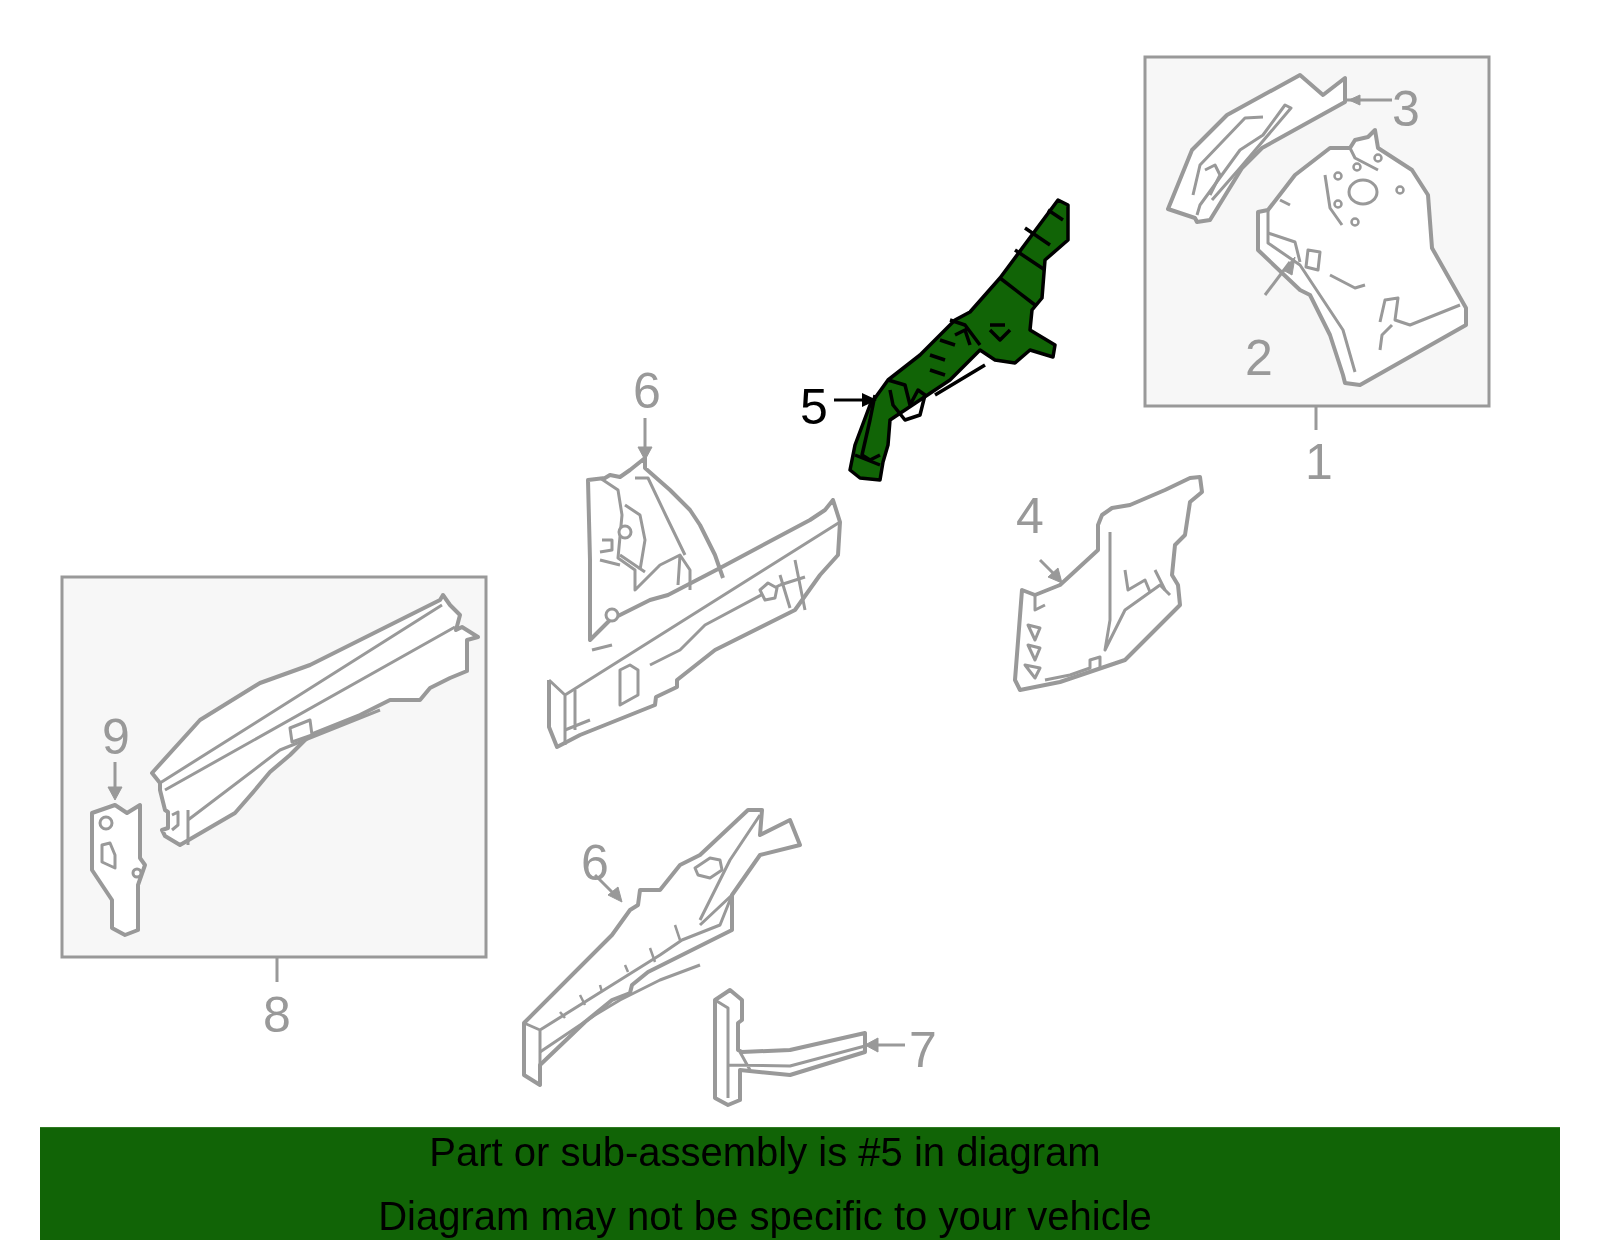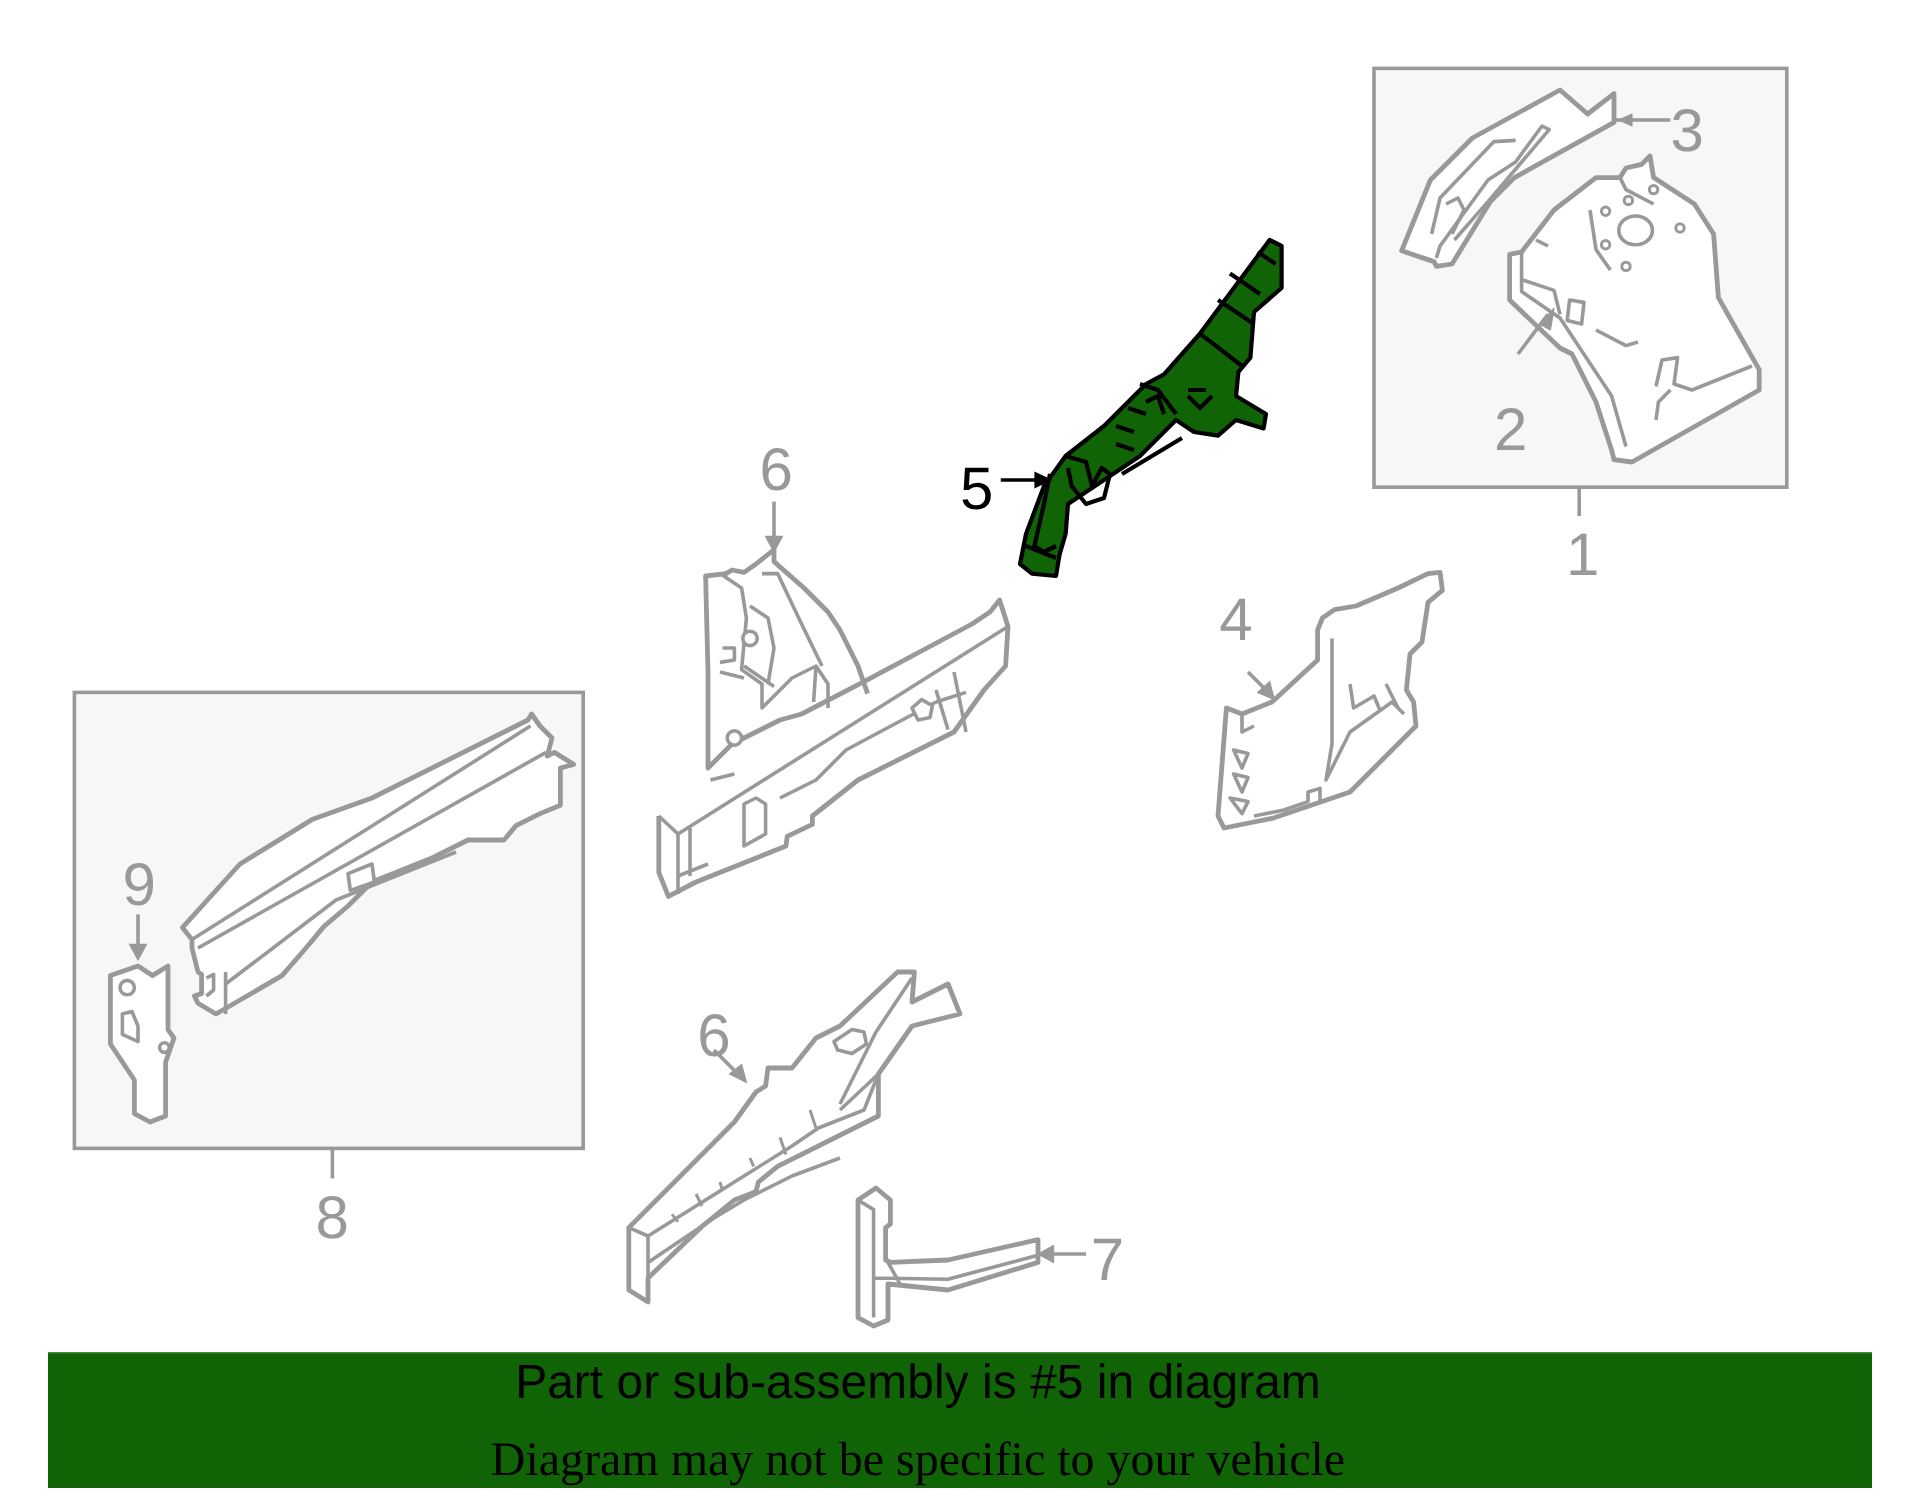--- a/index.html
+++ b/index.html
@@ -11,21 +11,21 @@
   .banner {
     position: absolute; left: 40px; top: 1127px; width: 1520px; height: 112px;
     background: #116406; border-top: 1px solid #2f7a22;
     display: flex; flex-direction: column; align-items: center; justify-content: center; gap: 16px;
   }
   .banner-line {
     font-family: "Liberation Sans", sans-serif; font-size: 40px; line-height: 48px;
     color: #000000; white-space: nowrap;
   }
   .banner-line.l1 { margin-left: -70px; }
-  .banner-line.l2 { margin-left: -70px; font-family: Liberation Serif, serif; }
+  .banner-line.l2 { margin-left: -70px; }
 </style>
 </head>
 <body>
 
 <div class="diagram">
   <svg width="1600" height="1249" viewBox="0 0 1600 1249" xmlns="http://www.w3.org/2000/svg">
 
     <g>
       <rect x="1145" y="57" width="344" height="349" fill="#f7f7f7" stroke="#999" stroke-width="3"></rect>
       <line x1="1316" y1="406" x2="1316" y2="430" stroke="#999" stroke-width="3"></line>

